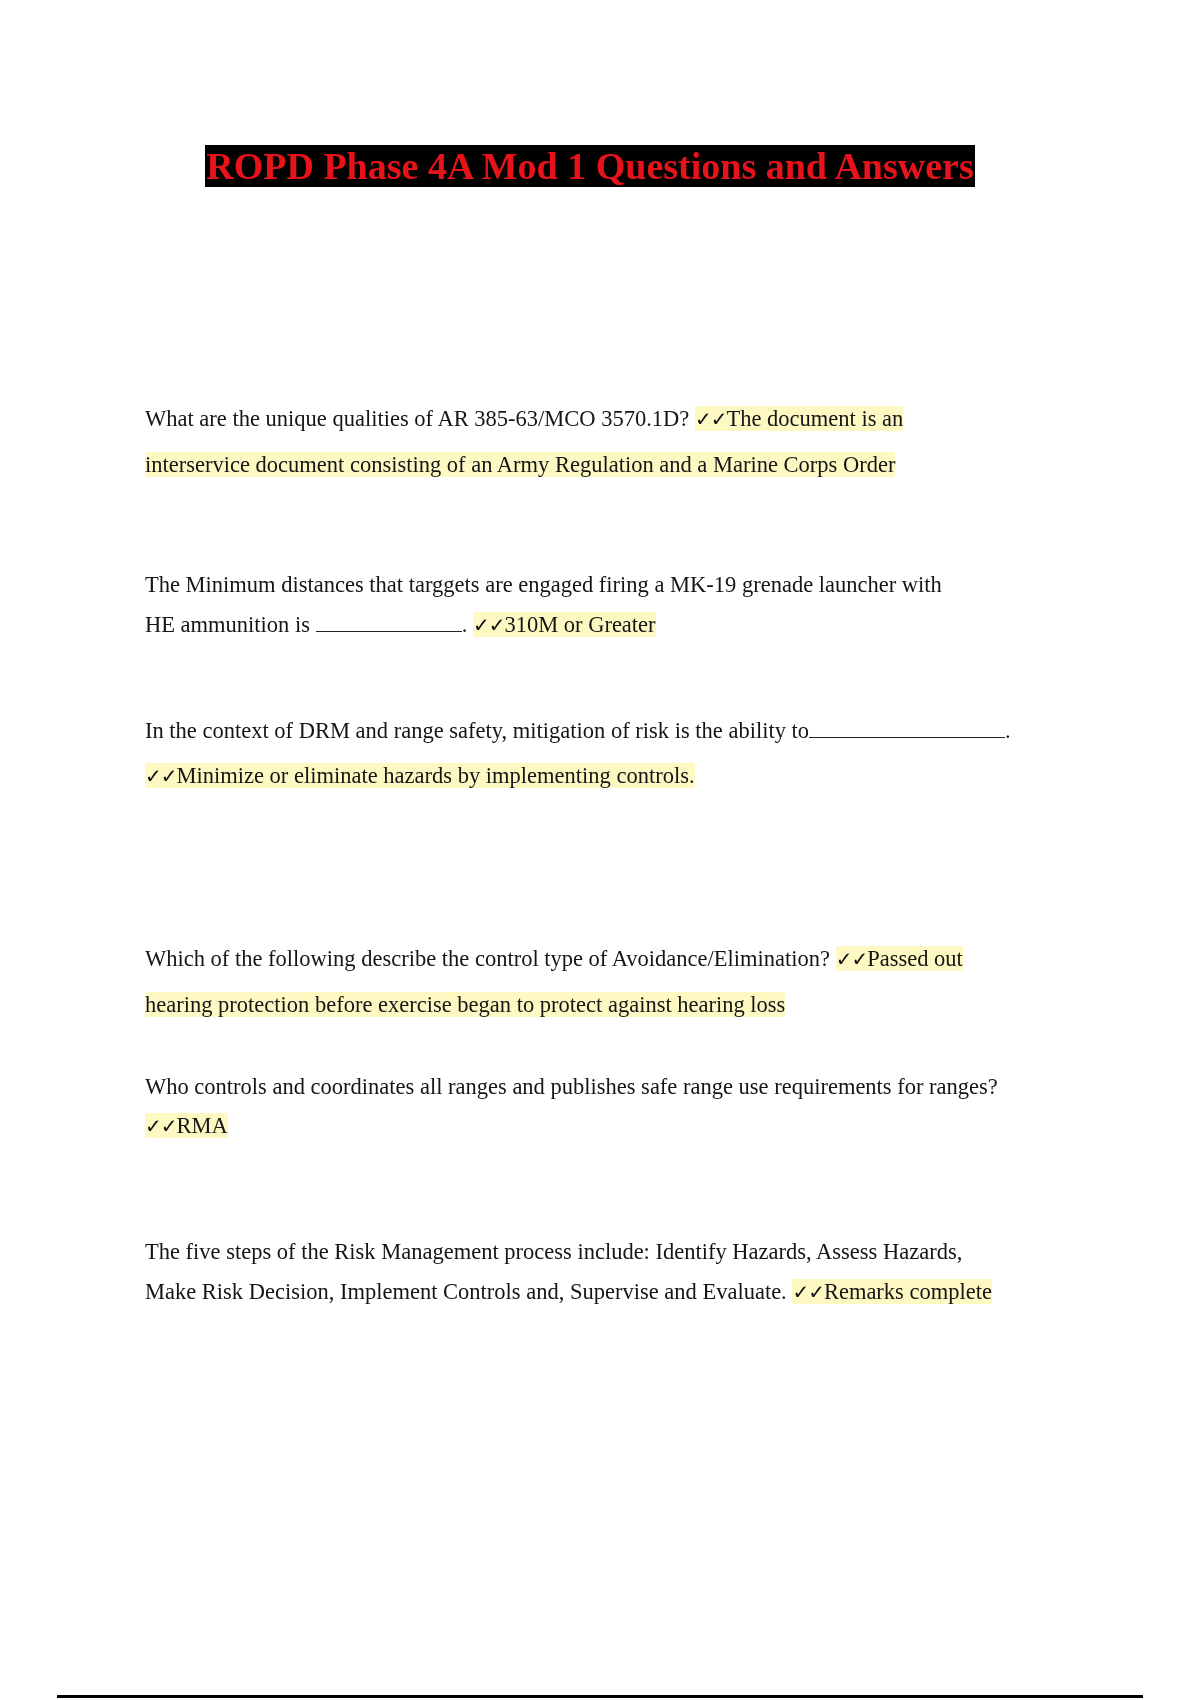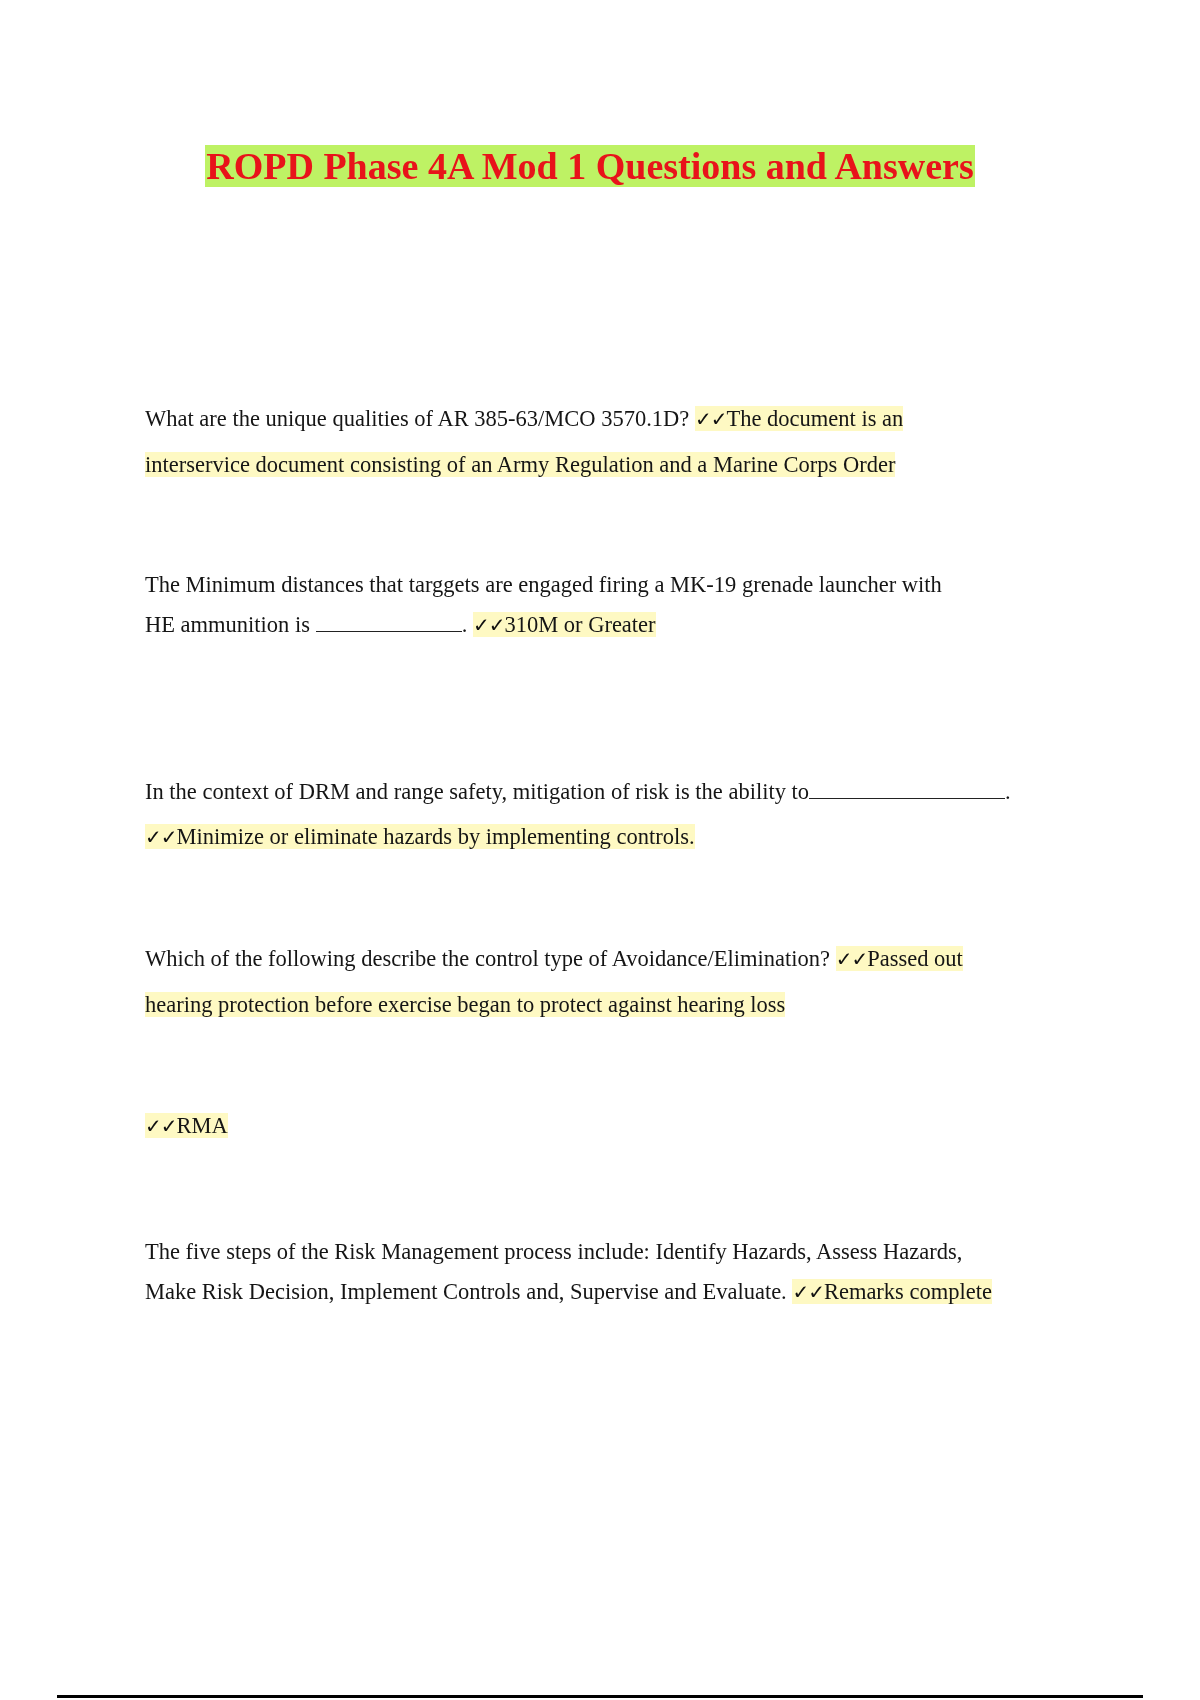--- a/index.html
+++ b/index.html
@@ -5,21 +5,21 @@
   html, body { margin: 0; padding: 0; }
   body {
     width: 1200px; height: 1700px; background: #ffffff; position: relative; overflow: hidden;
     font-family: "Liberation Serif", "DejaVu Serif", serif; color: #111;
   }
   .title {
     position: absolute; left: 140px; width: 900px; top: 143px;
     text-align: center; font-weight: bold; font-size: 38px; line-height: 46px;
     color: #e8131a;
   }
-  .title .hl { background: #bef264; padding: 0 1px; }
+  .title .hl { background: #000000; padding: 0 1px; }
   .qa {
     position: absolute; left: 145px; width: 920px;
     font-size: 22.5px; color: #151515;
   }
   .hl-ans { background: #fef9c3; }
   .check { font-family: "DejaVu Sans", sans-serif; font-size: 20px; font-weight: bold; color: #111; letter-spacing: -1px; }
   .blank { display: inline-block; border-bottom: 1px solid #222; height: 18px; vertical-align: baseline; }
   .rule {
     position: absolute; left: 57px; width: 1086px; top: 1695px; height: 3px; background: #000;
   }
@@ -38,33 +38,33 @@
   <span class="hl-ans">interservice document consisting of an Army Regulation and a Marine Corps Order</span>
 </div>
 
 <div class="qa" style="top:565px; line-height:40px;">
   <span>The Minimum distances that targgets are engaged firing a MK-19 grenade launcher with</span><br>
   <span>HE ammunition is</span>
   <span class="blank" style="width:146px;"></span>.
   <span class="hl-ans"><span class="check">✓✓</span><span>310M or Greater</span></span>
 </div>
 
-<div class="qa" style="top:769px; line-height:45px;">
+<div class="qa" style="top:708px; line-height:45px;">
   <span>In the context of DRM and range safety, mitigation of risk is the ability to</span><span class="blank" style="width:196px;"></span>.<br>
   <span class="hl-ans"><span class="check">✓✓</span><span>Minimize or eliminate hazards by implementing controls.</span></span>
 </div>
 
 <div class="qa" style="top:936px; line-height:45px;">
   <span>Which of the following describe the control type of Avoidance/Elimination?</span>
   <span class="hl-ans"><span class="check">✓✓</span><span>Passed out</span></span><br>
   <span class="hl-ans">hearing protection before exercise began to protect against hearing loss</span>
 </div>
 
 <div class="qa" style="top:1067px; line-height:39px;">
-  <br>
+  <span>Who controls and coordinates all ranges and publishes safe range use requirements for ranges?</span><br>
   <span class="hl-ans"><span class="check">✓✓</span><span>RMA</span></span>
 </div>
 
 <div class="qa" style="top:1232px; line-height:40px;">
   <span>The five steps of the Risk Management process include: Identify Hazards, Assess Hazards,</span><br>
   <span>Make Risk Decision, Implement Controls and, Supervise and Evaluate.</span>
   <span class="hl-ans"><span class="check">✓✓</span><span>Remarks complete</span></span>
 </div>
 
 <div class="rule"></div>

